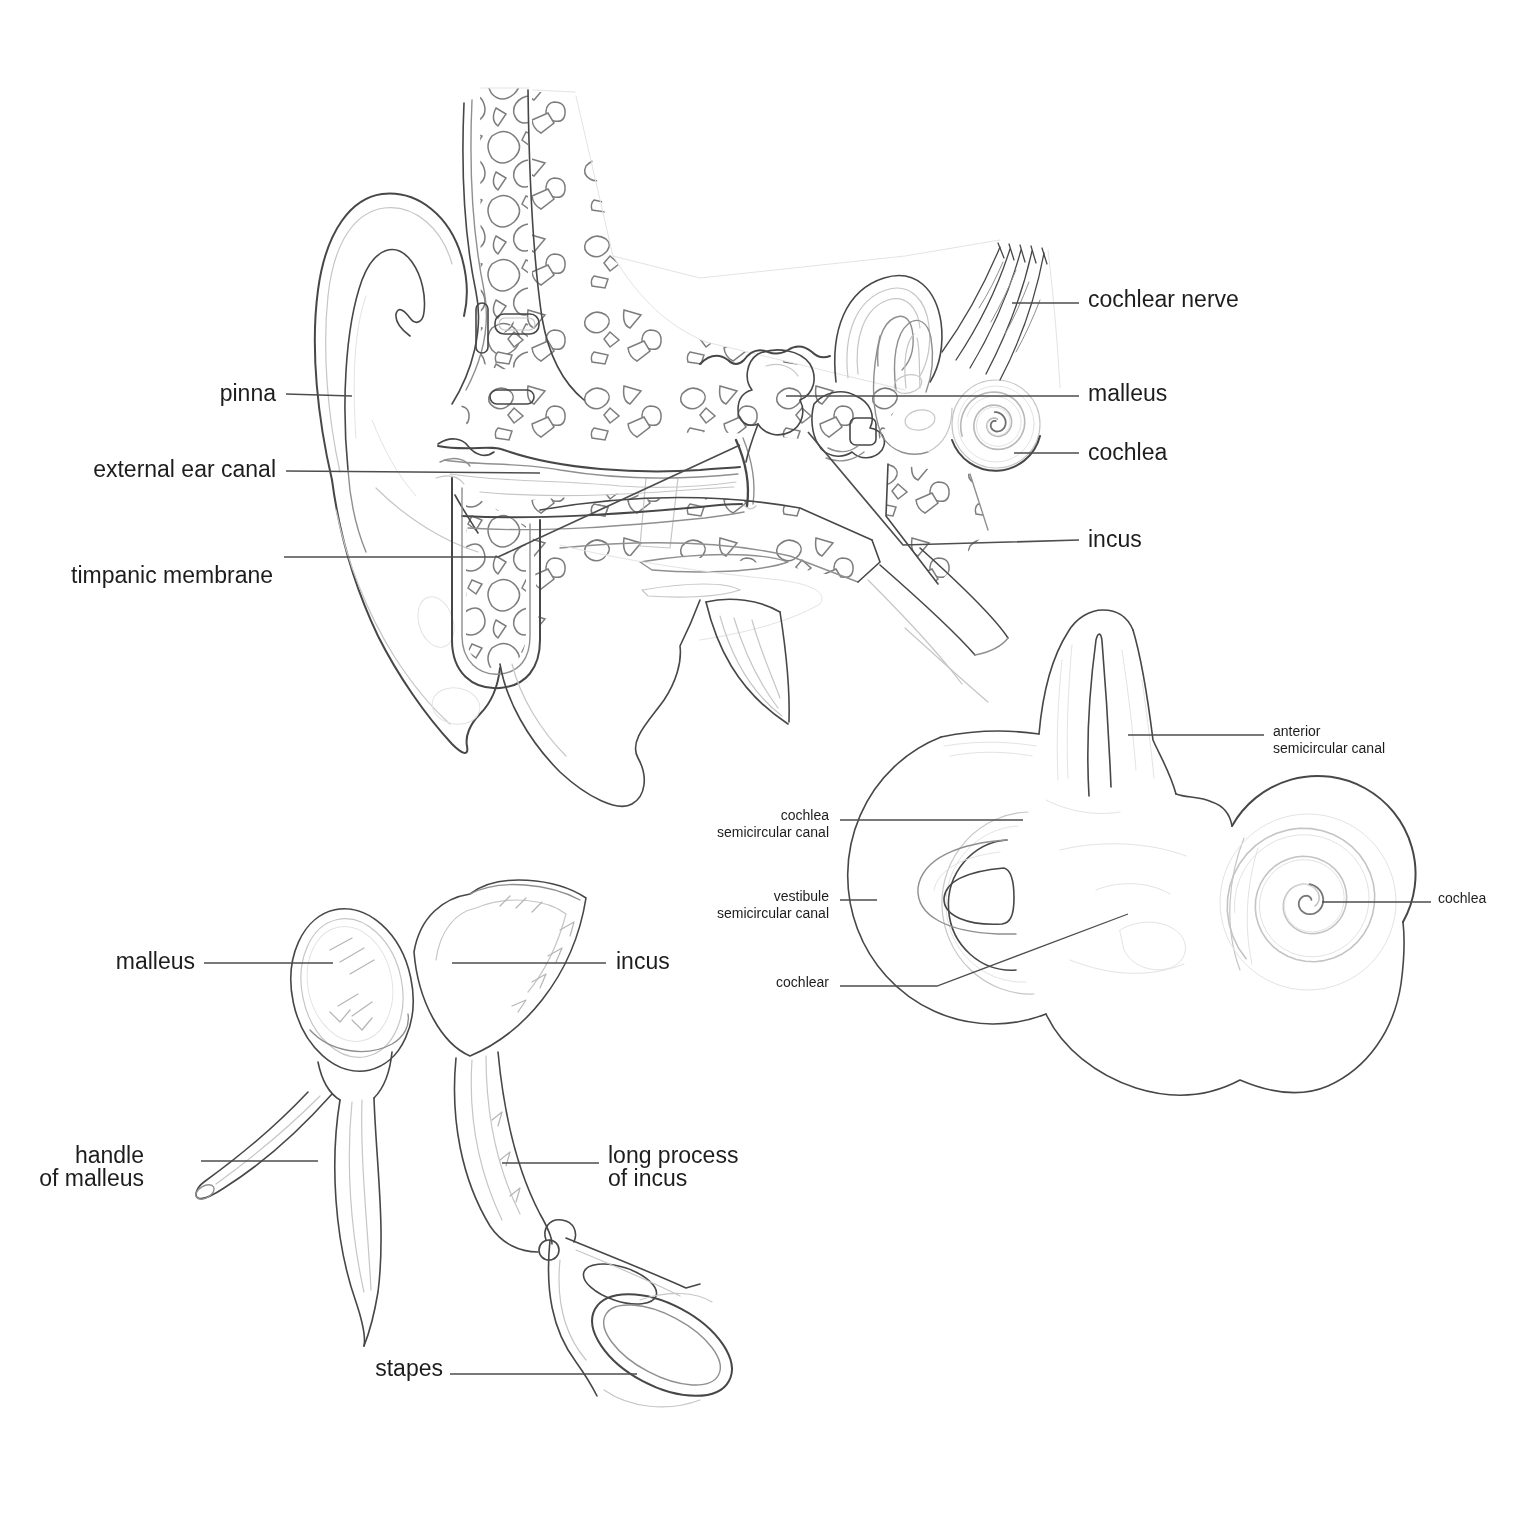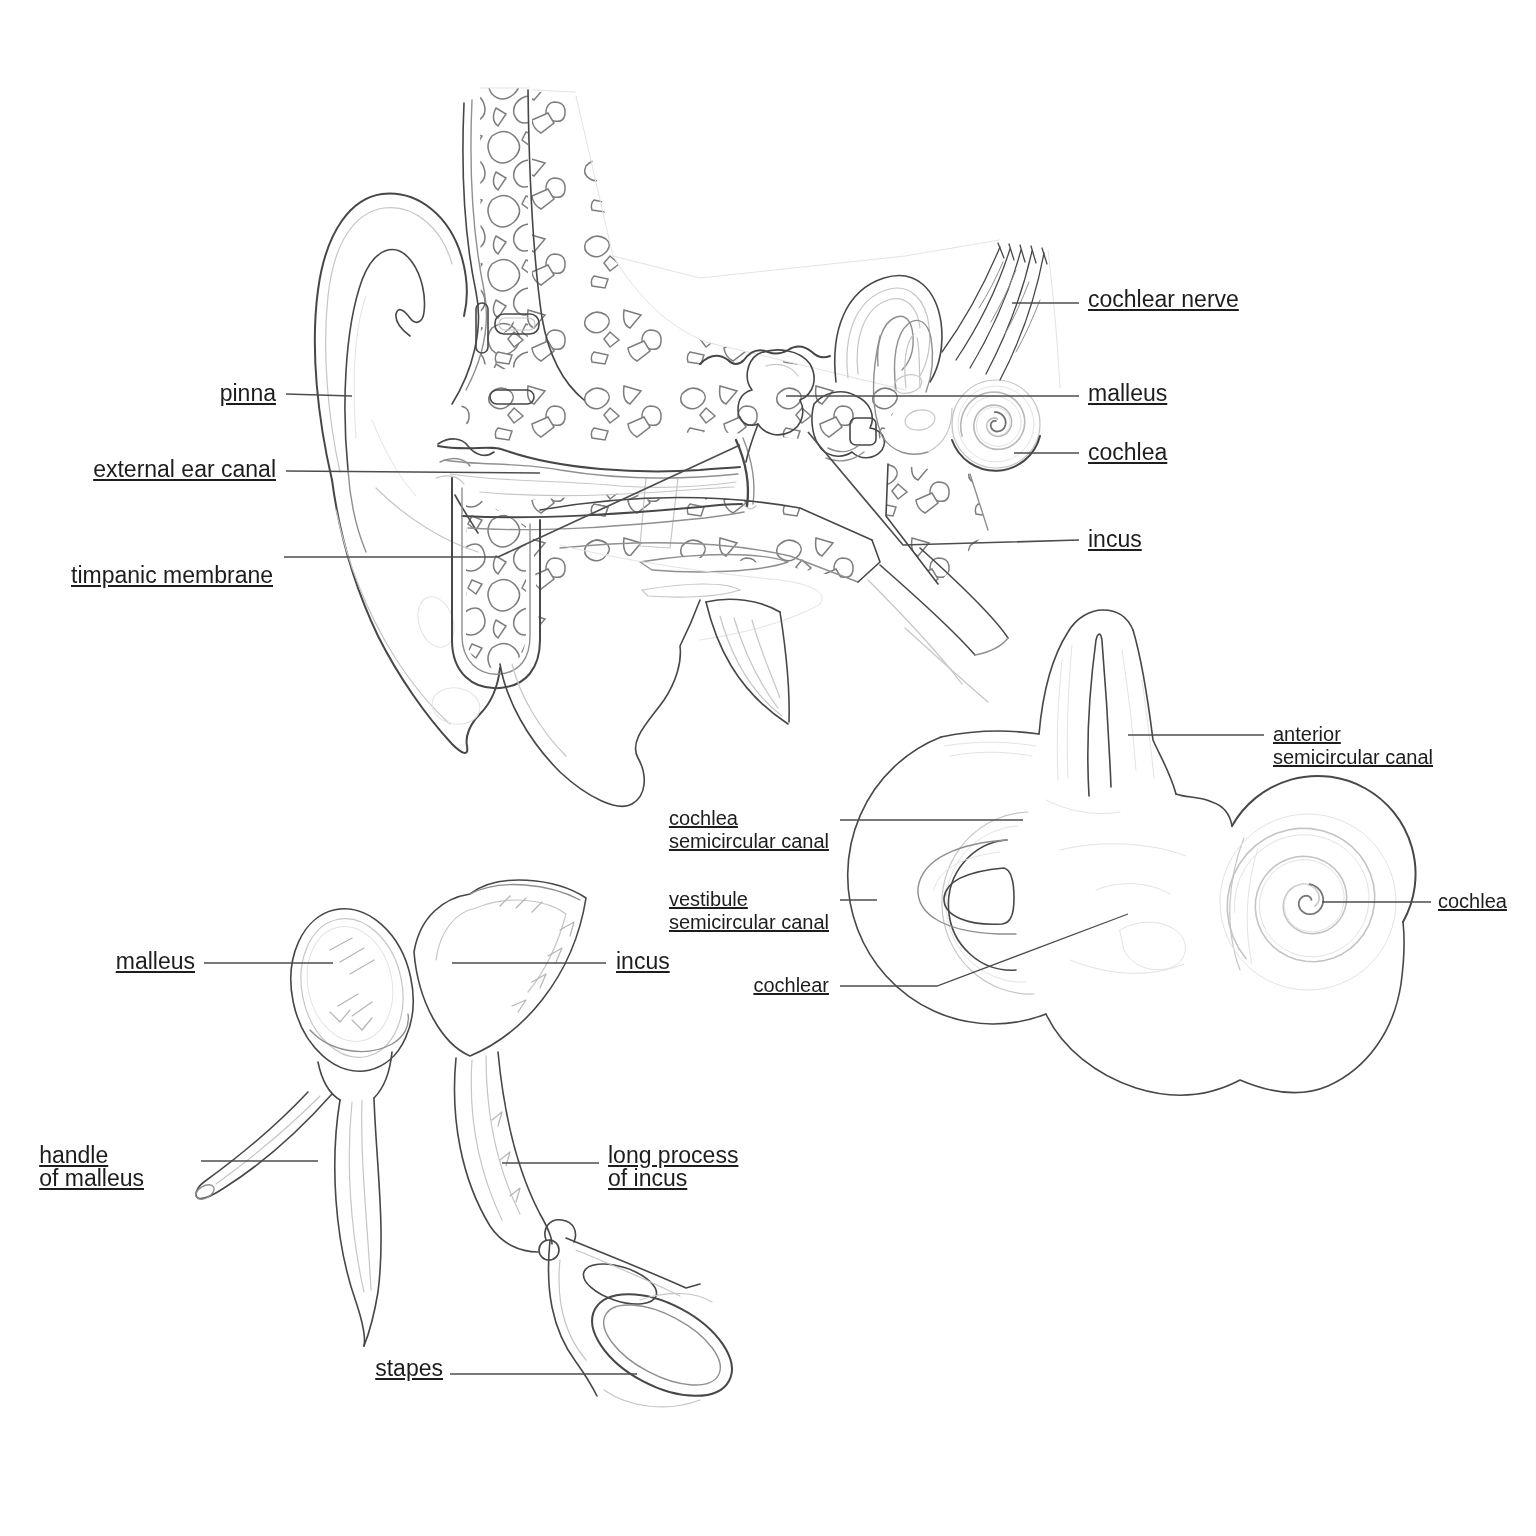--- a/index.html
+++ b/index.html
@@ -9,23 +9,23 @@
   #stage{position:relative;width:1536px;height:1536px;background:#ffffff;overflow:hidden;
          font-family:"Liberation Sans", sans-serif;}
   #art{position:absolute;left:0;top:0;}
   .k1{stroke:var(--ld);stroke-width:2;fill:none;stroke-linecap:round;stroke-linejoin:round;}
   .k1t{stroke:var(--ld);stroke-width:1.6;fill:none;stroke-linecap:round;stroke-linejoin:round;}
   .k2{stroke:var(--lm);stroke-width:1.4;fill:none;stroke-linecap:round;stroke-linejoin:round;}
   .k3{stroke:var(--ll);stroke-width:1.2;fill:none;stroke-linecap:round;stroke-linejoin:round;}
   .k4{stroke:var(--lf);stroke-width:1;fill:none;stroke-linecap:round;stroke-linejoin:round;}
   .ldr{stroke:var(--leader);stroke-width:1.7;fill:none;}
   .ldrs{stroke:var(--leader);stroke-width:1.3;fill:none;}
-  .lbl{position:absolute;color:var(--ink);font-size:23px;line-height:23px;white-space:pre-line;text-decoration:underline;}
-  .lbl.r{text-align:left;}
-  .lbl.sm{font-size:20px;line-height:23px;}
+  .lbl{position:absolute;color:var(--ink);font-size:23px;line-height:23px;white-space:pre-line;}
+  .lbl.r{text-align:right;}
+  .lbl.sm{font-size:14px;line-height:17px;}
 </style>
 </head>
 <body>
 
 <div id="stage">
 <svg id="art" width="1536" height="1536" viewBox="0 0 1536 1536">
   <defs>
     <pattern id="trab" width="96" height="76" patternUnits="userSpaceOnUse">
       <g fill="#ffffff" stroke="#7d7d7d" stroke-width="1.5">
         <path d="M10,14 q9,-10 20,-3 q6,5 1,12 q-8,9 -17,4 q-8,-5 -4,-13 z"></path>

